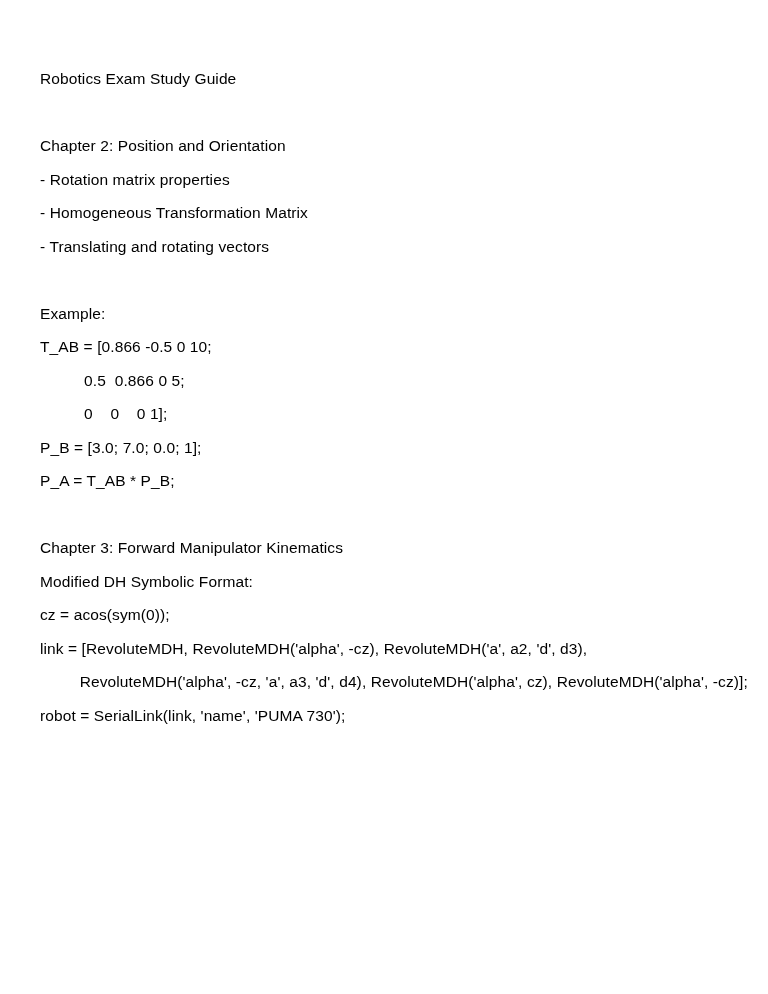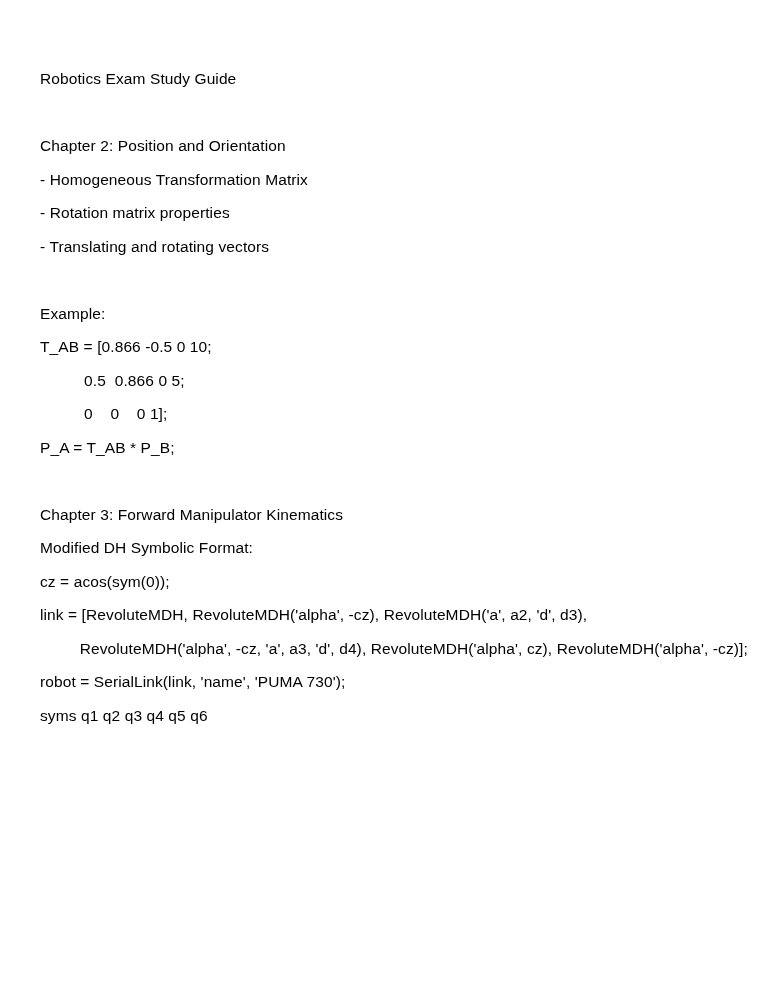--- a/index.html
+++ b/index.html
@@ -27,30 +27,30 @@
     letter-spacing: 0.1px;
   }
 </style>
 </head>
 <body>
 
 <div class="page">
   <div class="line">Robotics Exam Study Guide</div>
   <div class="line"></div>
   <div class="line">Chapter 2: Position and Orientation</div>
+  <div class="line">- Rotation matrix properties</div>
   <div class="line">- Homogeneous Transformation Matrix</div>
-  <div class="line">- Rotation matrix properties</div>
   <div class="line">- Translating and rotating vectors</div>
   <div class="line"></div>
   <div class="line">Example:</div>
   <div class="line">T_AB = [0.866 -0.5 0 10;</div>
   <div class="line">          0.5  0.866 0 5;</div>
   <div class="line">          0    0    0 1];</div>
+  <div class="line">P_B = [3.0; 7.0; 0.0; 1];</div>
   <div class="line">P_A = T_AB * P_B;</div>
   <div class="line"></div>
   <div class="line">Chapter 3: Forward Manipulator Kinematics</div>
   <div class="line">Modified DH Symbolic Format:</div>
   <div class="line">cz = acos(sym(0));</div>
   <div class="line">link = [RevoluteMDH, RevoluteMDH('alpha', -cz), RevoluteMDH('a', a2, 'd', d3),</div>
   <div class="line">         RevoluteMDH('alpha', -cz, 'a', a3, 'd', d4), RevoluteMDH('alpha', cz), RevoluteMDH('alpha', -cz)];</div>
   <div class="line">robot = SerialLink(link, 'name', 'PUMA 730');</div>
-  <div class="line">syms q1 q2 q3 q4 q5 q6</div>
 </div>
 
 </body></html>

